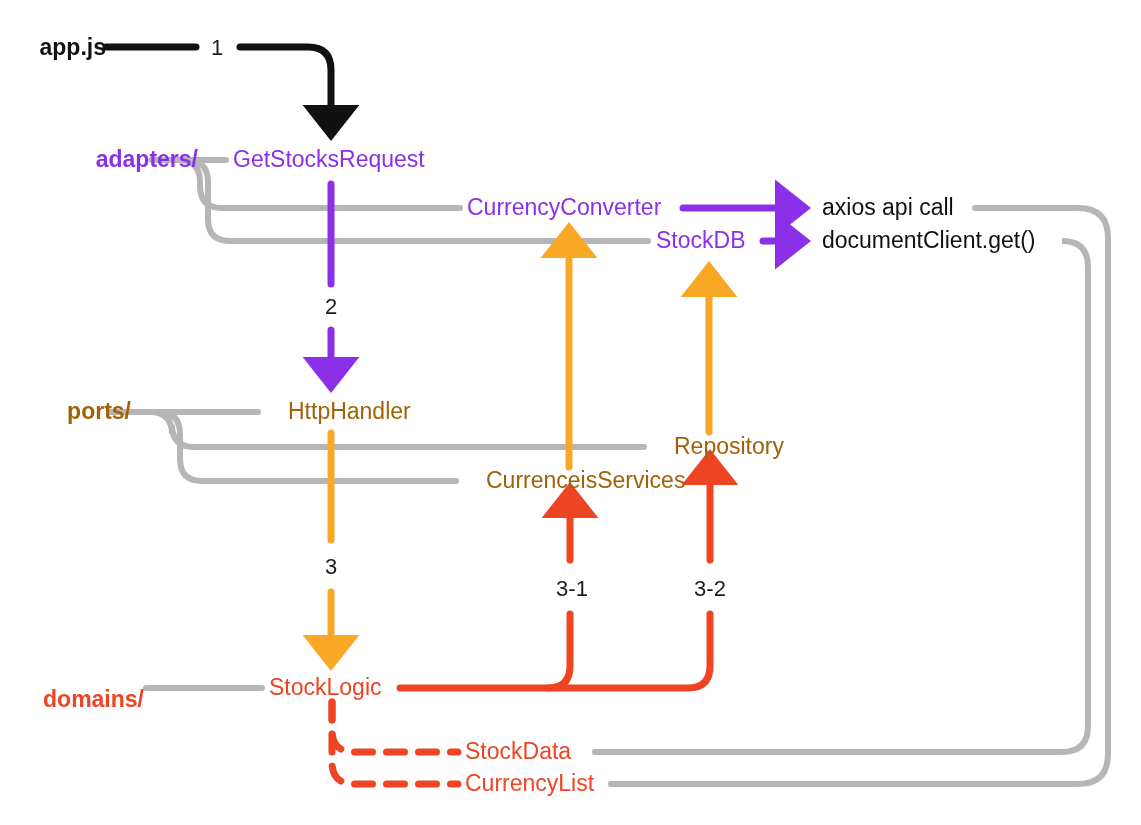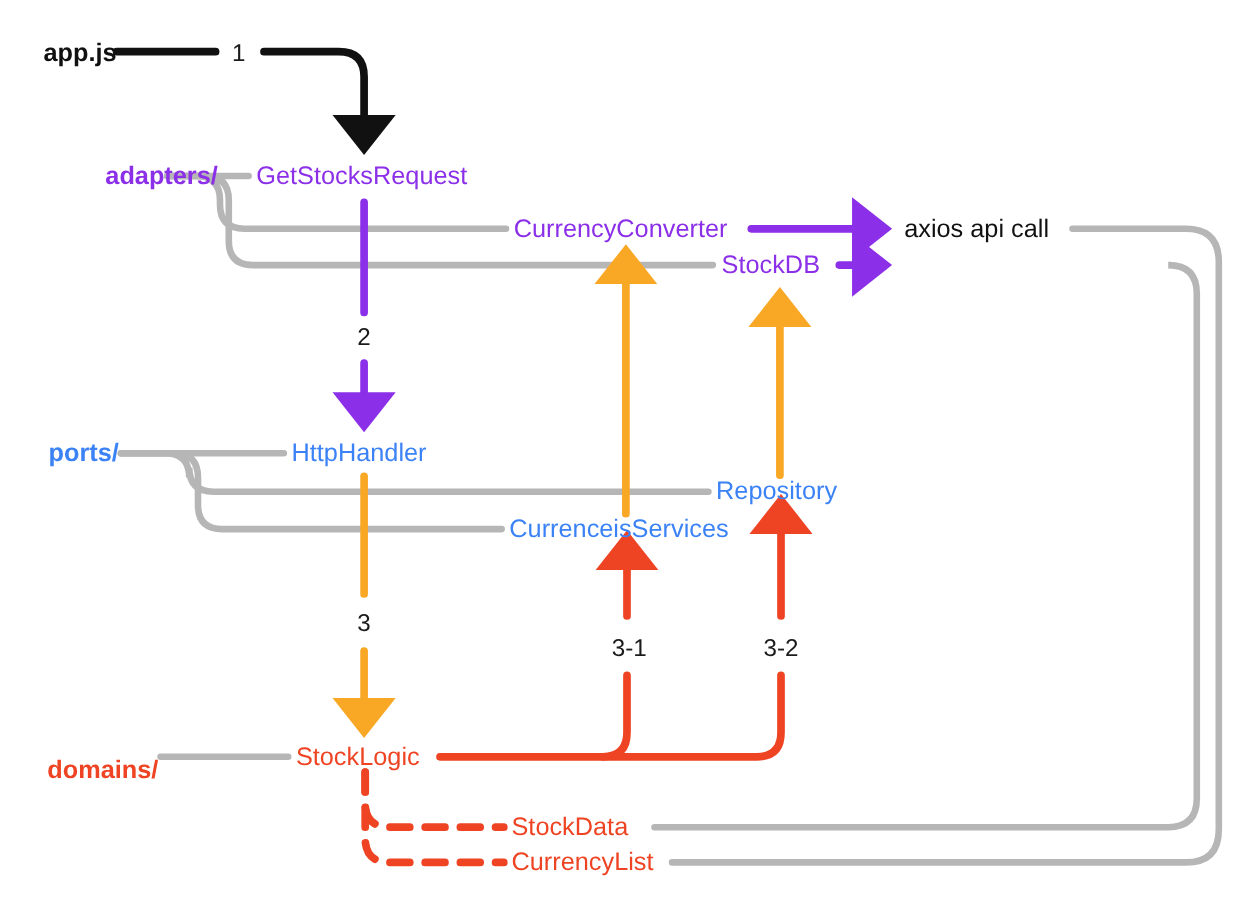--- a/index.html
+++ b/index.html
@@ -6,21 +6,21 @@
   body{width:1141px;height:825px;overflow:hidden;
        font-family:"Liberation Sans", sans-serif;}
   #stage{position:relative;width:975px;height:825px;background:#fff;}
   svg#wires{position:absolute;left:0;top:0;width:1141px;height:825px;}
   .lbl{position:absolute;white-space:nowrap;font-family:"Liberation Sans", sans-serif;
        font-size:23px;line-height:23px;}
   .lbl.layer{font-weight:bold;}
   .lbl.num{font-size:22px;color:#1b1b1b;}
   .lbl.black{color:#111111;}
   .lbl.purple{color:#8b2fe8;}
-  .lbl.orange{color:#3b82f6;}
+  .lbl.orange{color:#a16207;margin-left:23px;}
   .lbl.red{color:#ee4423;}
   .r{transform:translateX(-100%);}
   .c{transform:translateX(-50%);}
 </style>
 </head>
 <body>
 
 <div id="stage">
 
   <svg id="wires" viewBox="0 0 1141 825">
@@ -107,20 +107,21 @@
   <div class="lbl num c" style="left:331px;top:295px;">2</div>
   <div class="lbl num c" style="left:331px;top:555px;">3</div>
   <div class="lbl num c" style="left:572px;top:577px;">3-1</div>
   <div class="lbl num c" style="left:710px;top:577px;">3-2</div>
 
   <div class="lbl purple" style="left:233px;top:148px;">GetStocksRequest</div>
   <div class="lbl purple" style="left:467px;top:196px;">CurrencyConverter</div>
   <div class="lbl purple" style="left:656px;top:229px;">StockDB</div>
 
   <div class="lbl black" style="left:822px;top:196px;">axios api call</div>
+  <div class="lbl black" style="left:822px;top:229px;">documentClient.get()</div>
 
   <div class="lbl orange" style="left:265px;top:400px;">HttpHandler</div>
   <div class="lbl orange" style="left:651px;top:435px;text-align:right;">Repository</div>
   <div class="lbl orange" style="left:463px;top:469px;">CurrenceisServices</div>
 
   <div class="lbl red" style="left:269px;top:676px;">StockLogic</div>
   <div class="lbl red" style="left:465px;top:740px;">StockData</div>
   <div class="lbl red" style="left:465px;top:772px;">CurrencyList</div>
 
 </div>

